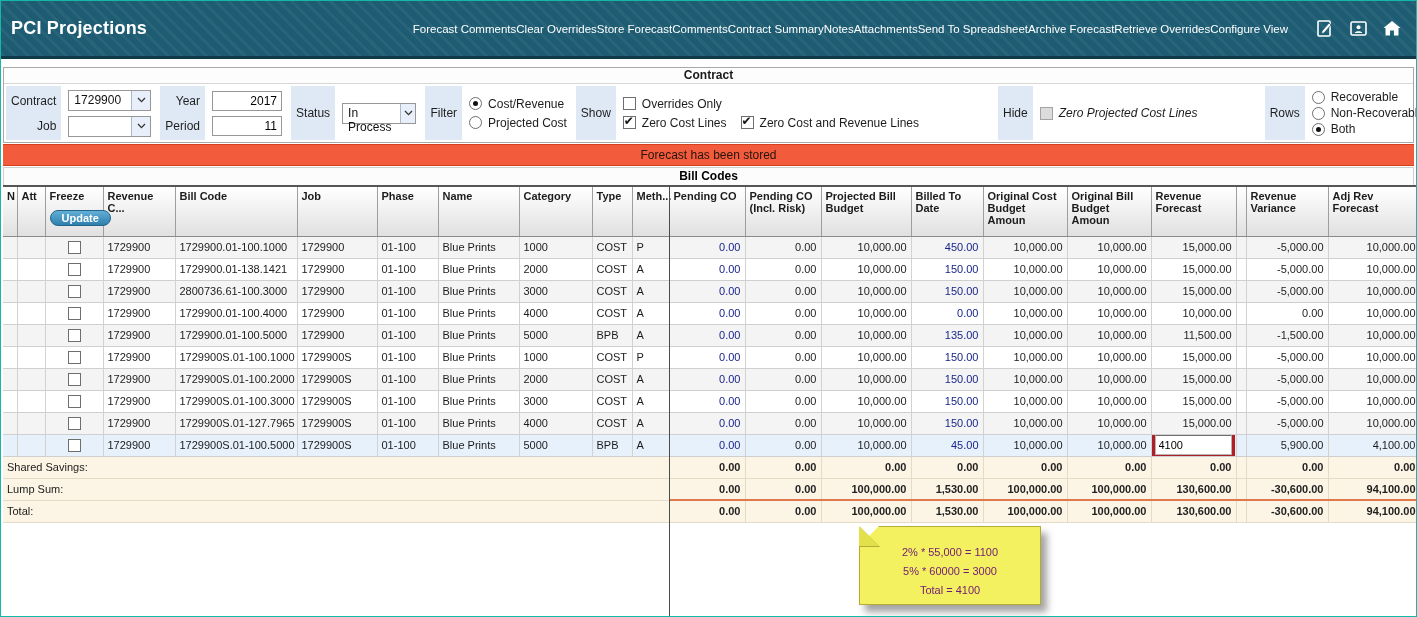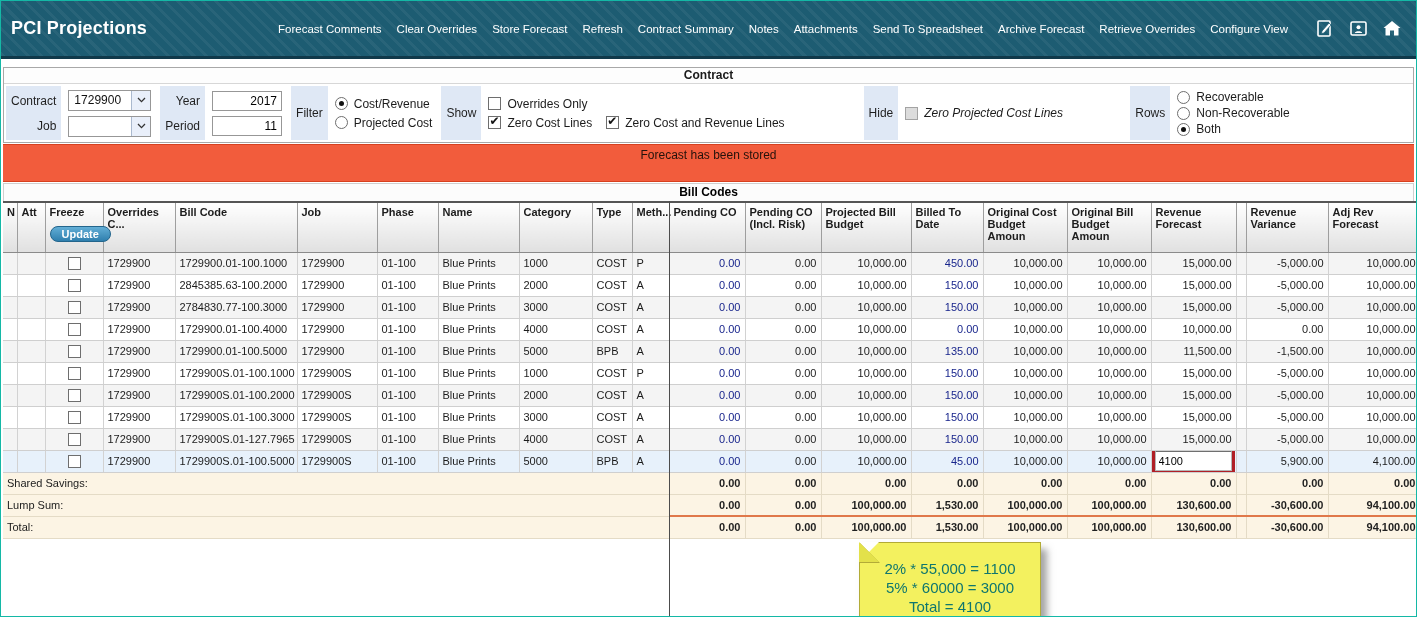--- a/index.html
+++ b/index.html
@@ -4,21 +4,21 @@
 <style>
   * { margin:0; padding:0; box-sizing:border-box; }
   body { font-family:"Liberation Sans", sans-serif; background:#fff; }
   .screen { width:1417px; height:617px; overflow:hidden; position:relative; background:#fff; border:1px solid #14b8a6; }
 
   
   .topbar { height:58px; background:#1d5c72;
     background-image:repeating-linear-gradient(45deg, rgba(255,255,255,0.05) 0 3px, rgba(0,0,0,0) 3px 9px);
     border-bottom:3px solid #10394a; display:flex; align-items:center; padding:0 10px; gap:18px; }
   .app-title { color:#fff; font-weight:bold; font-size:18px; letter-spacing:0.2px; white-space:nowrap; }
-  .menu { margin-left:auto; display:flex; gap:15px; align-items:center; }
+  .menu { margin-left:auto; display:flex; align-items:center; }
   .menu-item { color:#fff; font-size:11.5px; white-space:nowrap; cursor:pointer; text-decoration:none; }
   .topbar-icons { display:flex; gap:14px; align-items:center; margin:0 4px 0 8px; }
   .tb-icon { width:20px; height:20px; display:inline-flex; align-items:center; justify-content:center; cursor:pointer; }
 
   
   .content-frame { background:#fff; padding:8px 2px 0 2px; }
 
   
   .panel { border:1px solid #a8a8a8; }
   .section-title { height:16px; line-height:15px; text-align:center; font-size:12px; font-weight:bold; color:#1a1a1a; background:#fdfdfd; border-bottom:1px solid #d7d7d7; }
@@ -35,21 +35,21 @@
   .dd-btn { width:19px; background:#e9effa; border-left:1px solid #aab9cf; display:flex; align-items:center; justify-content:center; }
   .num-input { width:70px; height:20px; border:1px solid #979797; font-size:12px; text-align:right; padding-right:4px; font-family:"Liberation Sans", sans-serif; }
   .cb { width:13px; height:13px; border:1px solid #6e6e6e; background:#fff; display:inline-block; position:relative; flex:0 0 13px; cursor:pointer; }
   .cb.checked::after { content:"\2714"; position:absolute; left:0px; top:-3px; font-size:12px; color:#111; }
   .cb.disabled { background:#dcdcdc; border-color:#a3a3a3; cursor:default; }
   .radio { width:13px; height:13px; border:1px solid #6e6e6e; border-radius:50%; background:#fff; display:inline-block; position:relative; flex:0 0 13px; cursor:pointer; }
   .radio.sel::after { content:""; position:absolute; left:3px; top:3px; width:5px; height:5px; border-radius:50%; background:#111; }
   .opt-label { font-size:12px; color:#1c1c1c; white-space:nowrap; }
 
   
-  .banner { height:38px; margin-top:1px; background:#f25c3c; color:#24120b; text-align:center; font-size:12px; line-height:21px; border-top:1px solid #d7401f; border-bottom:1px solid #d7401f; }
+  .banner { height:22px; margin-top:1px; background:#f25c3c; color:#24120b; text-align:center; font-size:12px; line-height:21px; border-top:1px solid #d7401f; border-bottom:1px solid #d7401f; }
   .billcodes-bar { height:18px; line-height:17px; text-align:center; font-size:12px; font-weight:bold; background:#fcfcfc; border:1px solid #cfcfcf; border-bottom:none; margin-top:1px; }
 
   
   .lower { position:relative; }
   table.grid { border-collapse:collapse; table-layout:fixed; width:1413px; font-size:11px; }
   .grid th { background:linear-gradient(#ffffff, #e0e0e0); border-right:1px solid #9e9e9e; border-bottom:1px solid #8a8a8a; border-top:2px solid #565656; font-size:11px; font-weight:bold; color:#1c1c1c; text-align:left; vertical-align:top; padding:3px 3px 0 4px; height:50px; }
   .grid td { border-right:1px solid #d2d2d2; border-bottom:1px solid #cfcfcf; height:22px; padding:0 4px; white-space:nowrap; overflow:hidden; color:#1c1c1c; }
   .grid td.num { text-align:right; }
   .grid td.navy { color:#18258c; }
   .grid tbody tr { background:#fff; }
@@ -70,38 +70,38 @@
   .sum-label { font-size:11px; padding-left:3px; }
   tr.orange-top td.num, tr.orange-top td.spacer { border-top:2px solid #e0784a; }
 
   .pane-divider { position:absolute; left:666px; top:0; bottom:0; width:1px; background:#4c4c4c; z-index:4; }
 
   
   .below { height:96px; position:relative; background:#fff; }
   .sticky-note { position:absolute; left:856px; top:3px; width:182px; height:79px; background:#f3f15f; border:1px solid #b2ab37; box-shadow:6px 7px 7px rgba(90,90,90,0.55); text-align:center; padding-top:16px; }
   .sticky-note::before { content:""; position:absolute; top:-1px; left:-1px; border-style:solid; border-width:0 0 20px 20px; border-color:transparent transparent transparent #ffffff; }
   .sticky-note::after { content:""; position:absolute; top:-1px; left:-1px; border-style:solid; border-width:20px 0 0 20px; border-color:transparent transparent transparent #e3e14a; filter:drop-shadow(1px 1px 0 #b2ab37); }
-  .note-line { font-size:15px; color:#0f766e; line-height:19px; }
+  .note-line { font-size:11px; color:#701a75; line-height:19px; }
 </style>
 </head>
 <body>
 
 <div class="screen">
 
   <header class="topbar">
     <div class="app-title">PCI Projections</div>
     <nav class="menu">
 
         <a class="menu-item">Forecast Comments</a>
 
         <a class="menu-item">Clear Overrides</a>
 
         <a class="menu-item">Store Forecast</a>
 
-        <a class="menu-item">Refresh</a>
+        <a class="menu-item">Comments</a>
 
         <a class="menu-item">Contract Summary</a>
 
         <a class="menu-item">Notes</a>
 
         <a class="menu-item">Attachments</a>
 
         <a class="menu-item">Send To Spreadsheet</a>
 
         <a class="menu-item">Archive Forecast</a>
@@ -168,20 +168,35 @@
           <div class="flabel twoline">
             <span>Year</span>
             <span>Period</span>
           </div>
           <div class="fctrl">
             <input class="num-input" value="2017" style="">
             <input class="num-input" value="11" style="">
           </div>
         </div>
 
+        <div class="fgroup">
+          <div class="flabel single">
+            <span>Status</span>
+          </div>
+          <div class="fctrl">
+            <span class="dd">
+              <span class="dd-val small">In Process</span>
+              <span class="dd-btn">
+                  <svg width="9" height="6">
+                    <polyline points="1,1 4.5,4.6 8,1" fill="none" stroke="#333" stroke-width="1.3"></polyline>
+                  </svg>
+                </span>
+            </span>
+          </div>
+        </div>
 
         <div class="fgroup">
           <div class="flabel single">
             <span>Filter</span>
           </div>
           <div class="fctrl">
             <span class="inline">
                 <span class="radio sel"></span>
                 <span class="opt-label">Cost/Revenue</span>
               </span>
@@ -275,21 +290,21 @@
             <col style="width:92px">
         </colgroup>
         <thead>
           <tr>
             <th>N</th>
             <th>Att</th>
             <th class="freeze-th">
               <div>Freeze</div>
               <button class="btn-update">Update</button>
             </th>
-            <th>Overrides C...</th>
+            <th>Revenue C...</th>
             <th>Bill Code</th>
             <th>Job</th>
             <th>Phase</th>
             <th>Name</th>
             <th>Category</th>
             <th>Type</th>
             <th>Meth...</th>
             <th>Pending CO</th>
             <th>Pending CO (Incl. Risk)</th>
             <th>Projected Bill Budget</th>
@@ -329,21 +344,21 @@
               <td class="spacer"></td>
               <td class="num">-5,000.00</td>
               <td class="num">10,000.00</td>
             </tr>
 
             <tr>
               <td></td>
               <td></td>
               <td class="c-freeze"><span class="cb"></span></td>
               <td>1729900</td>
-              <td>2845385.63-100.2000</td>
+              <td>1729900.01-138.1421</td>
               <td>1729900</td>
               <td>01-100</td>
               <td>Blue Prints</td>
               <td>2000</td>
               <td>COST</td>
               <td>A</td>
               <td class="num navy">0.00</td>
               <td class="num">0.00</td>
               <td class="num">10,000.00</td>
               <td class="num navy">150.00</td>
@@ -356,21 +371,21 @@
               <td class="spacer"></td>
               <td class="num">-5,000.00</td>
               <td class="num">10,000.00</td>
             </tr>
 
             <tr class="odd">
               <td></td>
               <td></td>
               <td class="c-freeze"><span class="cb"></span></td>
               <td>1729900</td>
-              <td>2784830.77-100.3000</td>
+              <td>2800736.61-100.3000</td>
               <td>1729900</td>
               <td>01-100</td>
               <td>Blue Prints</td>
               <td>3000</td>
               <td>COST</td>
               <td>A</td>
               <td class="num navy">0.00</td>
               <td class="num">0.00</td>
               <td class="num">10,000.00</td>
               <td class="num navy">150.00</td>

